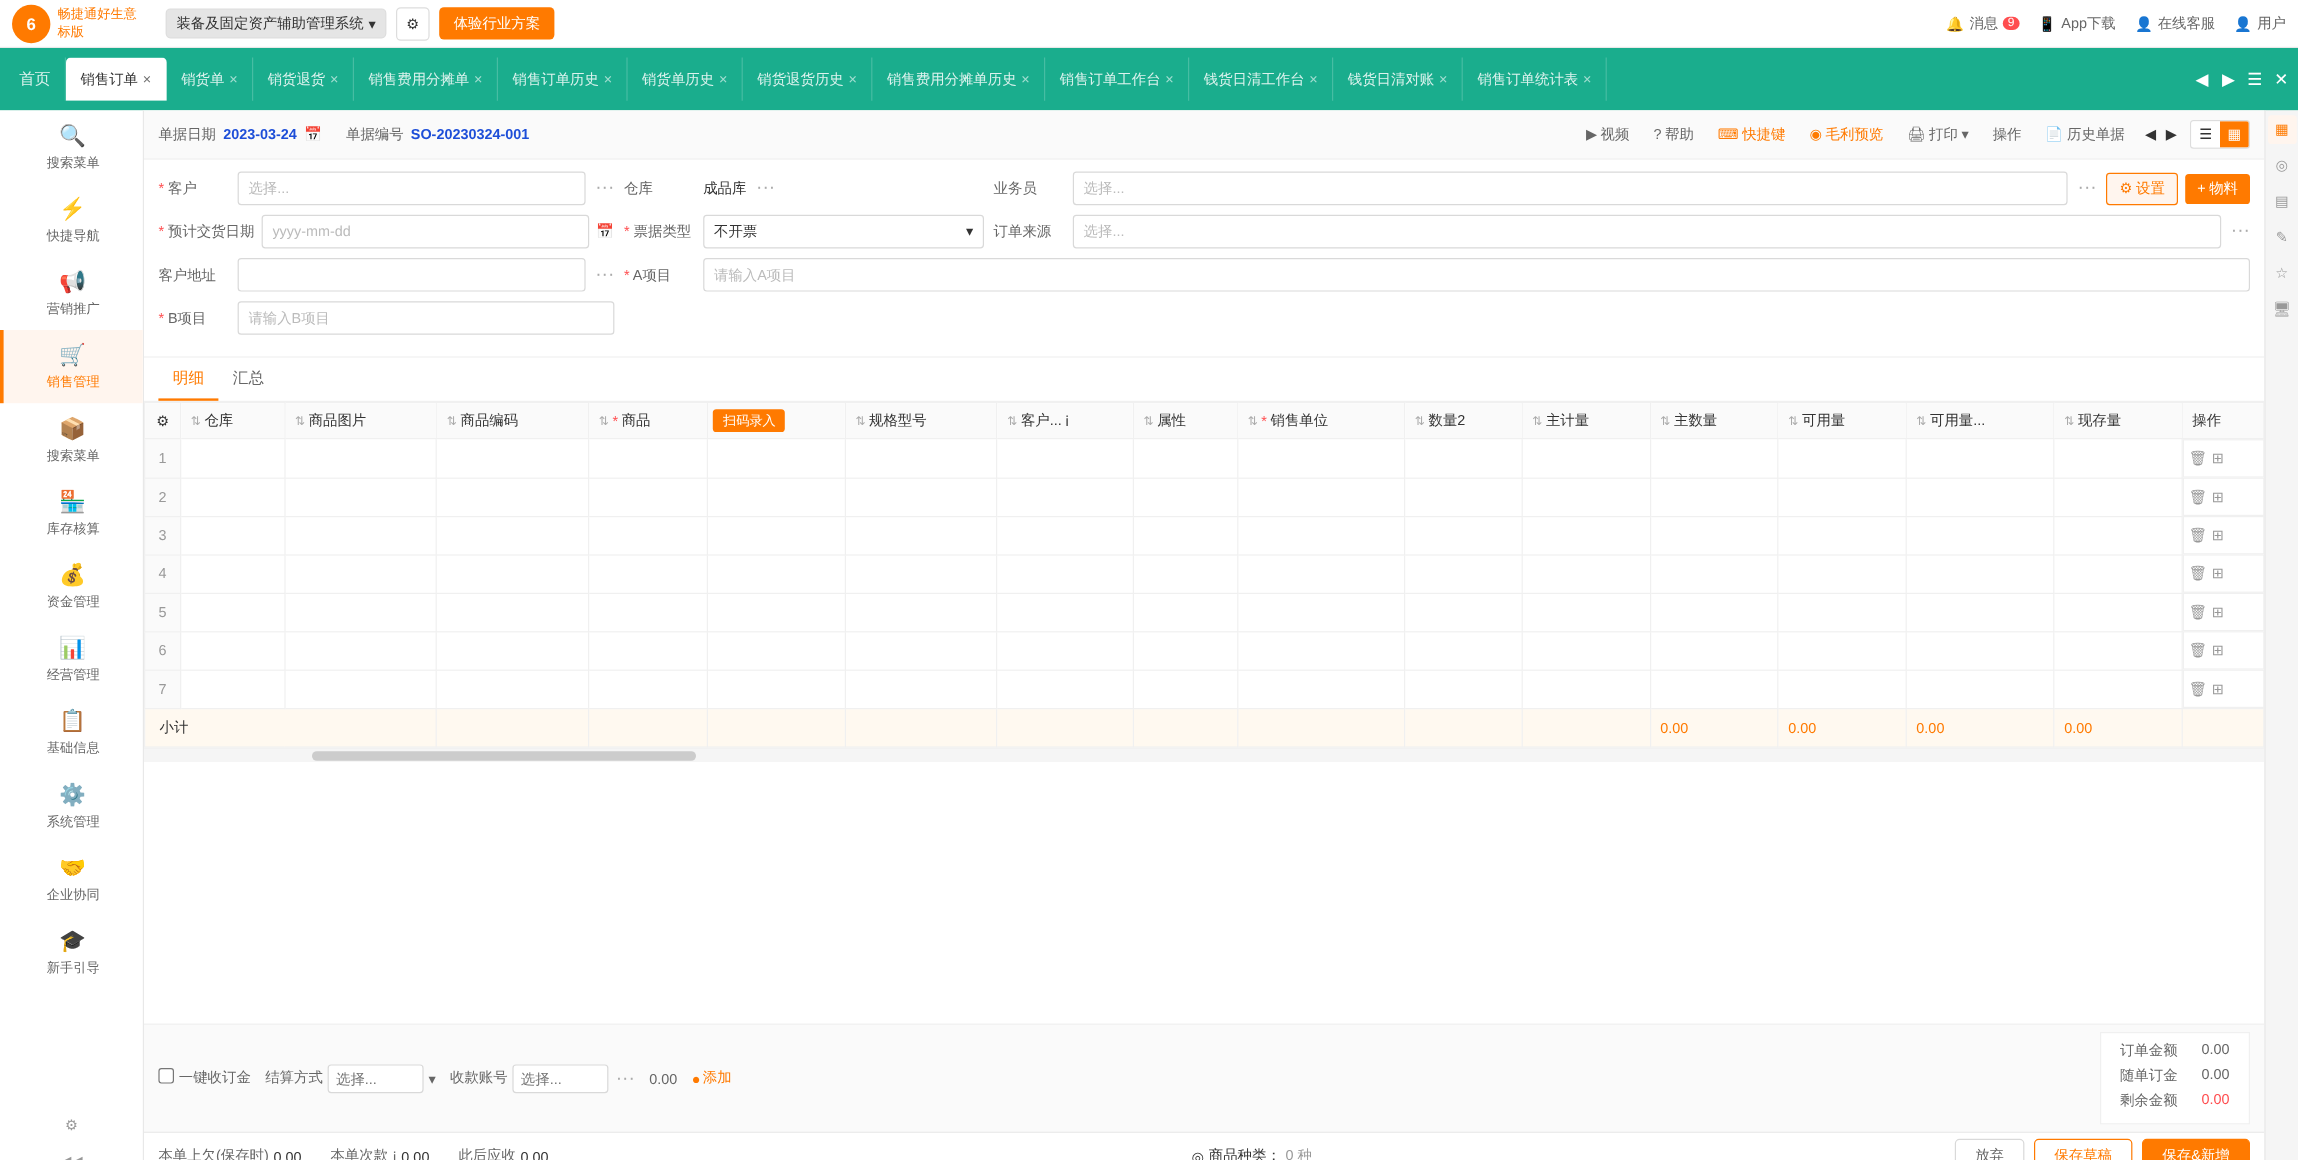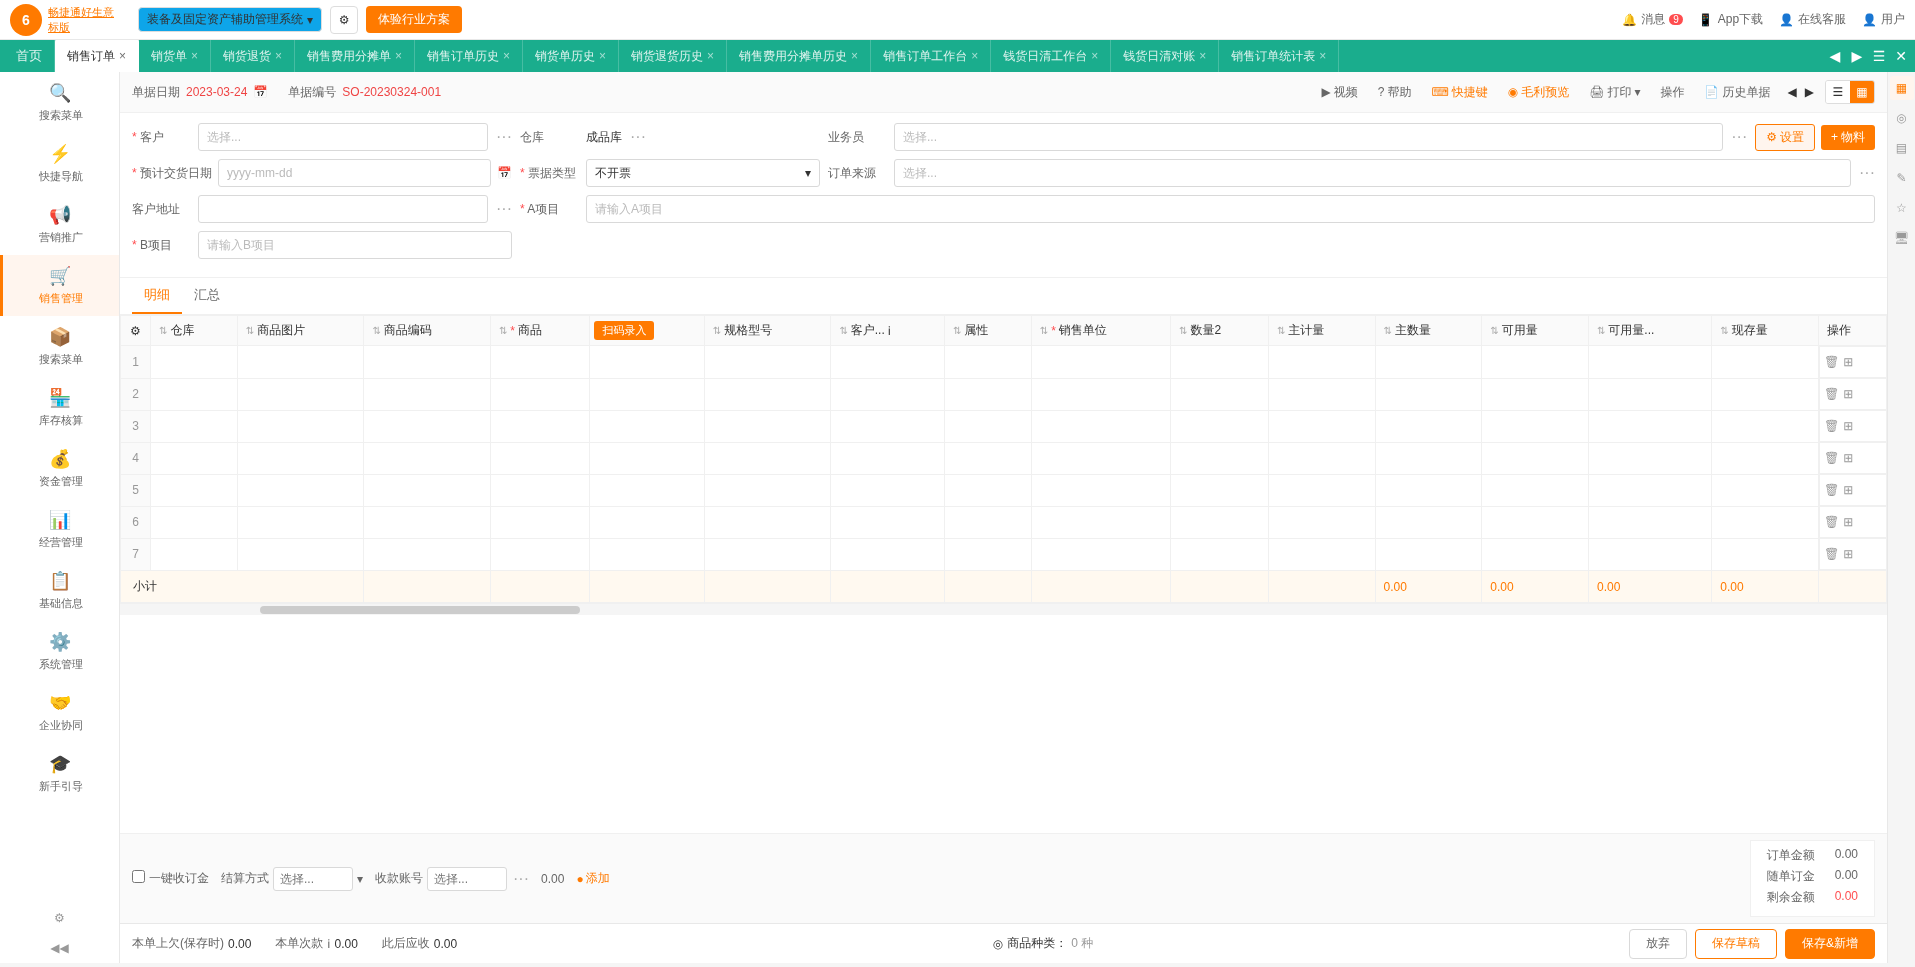--- a/index.html
+++ b/index.html
@@ -3,30 +3,30 @@
   <meta charset="utf-8">
   <style>
     * { box-sizing: border-box; margin: 0; padding: 0; }
     body { font-family: 'Microsoft YaHei', Arial, sans-serif; font-size: 12px; background: #f5f5f5; color: #333; overflow: hidden; }
     
     
     .top-bar { height: 40px; background: #fff; display: flex; align-items: center; padding: 0 10px; border-bottom: 1px solid #e8e8e8; justify-content: space-between; }
     .top-bar-left { display: flex; align-items: center; gap: 8px; }
     .logo-area { display: flex; align-items: center; gap: 6px; width: 120px; }
     .logo-icon { width: 32px; height: 32px; background: #ff7a00; border-radius: 50%; display: flex; align-items: center; justify-content: center; color: #fff; font-size: 14px; font-weight: bold; }
-    .logo-text { font-size: 11px; color: #ff7a00; line-height: 1.3; text-decoration: underline; }
-    .system-selector { display: flex; align-items: center; gap: 4px; border: 1px solid #ddd; border-radius: 4px; padding: 3px 8px; cursor: pointer; background: #0ea5e9; font-size: 12px; color: #333; }
+    .logo-text { font-size: 11px; color: #ff7a00; line-height: 1.3; }
+    .system-selector { display: flex; align-items: center; gap: 4px; border: 1px solid #ddd; border-radius: 4px; padding: 3px 8px; cursor: pointer; background: #e5e5e5; font-size: 12px; color: #333; }
     .gear-btn { width: 28px; height: 28px; border: 1px solid #ddd; border-radius: 4px; display: flex; align-items: center; justify-content: center; cursor: pointer; }
     .industry-btn { background: #ff7a00; color: #fff; border: none; border-radius: 4px; padding: 5px 12px; cursor: pointer; font-size: 12px; }
     .top-bar-right { display: flex; align-items: center; gap: 16px; font-size: 12px; color: #666; }
     .top-right-item { display: flex; align-items: center; gap: 4px; cursor: pointer; }
     .badge { background: #ff4d4f; color: #fff; border-radius: 8px; padding: 0 4px; font-size: 10px; }
 
     
-    .nav-tabs { height: 32px; background: #1aad8d; display: flex; align-items: center; padding: 0 4px; overflow: hidden; }
+    .nav-tabs { height: 52px; background: #1aad8d; display: flex; align-items: center; padding: 0 4px; overflow: hidden; }
     .nav-tab { padding: 0 12px; height: 36px; display: flex; align-items: center; color: rgba(255,255,255,0.85); cursor: pointer; font-size: 12px; white-space: nowrap; border-right: 1px solid rgba(255,255,255,0.2); }
     .nav-tab.active { background: #fff; color: #333; border-radius: 4px 4px 0 0; }
     .nav-tab.home { font-size: 13px; }
     .nav-tab-close { margin-left: 4px; opacity: 0.7; }
     .nav-arrows { display: flex; align-items: center; gap: 2px; margin-left: auto; }
     .nav-arrow { width: 20px; height: 20px; display: flex; align-items: center; justify-content: center; color: #fff; cursor: pointer; font-size: 14px; }
 
     
     .layout { display: flex; height: calc(100vh - 76px); }
 
@@ -38,21 +38,21 @@
     .sidebar-bottom { margin-top: auto; display: flex; flex-direction: column; }
     .sidebar-bottom-item { display: flex; align-items: center; justify-content: center; padding: 8px; cursor: pointer; color: #999; }
 
     
     .main-content { flex: 1; overflow: auto; background: #fff; display: flex; flex-direction: column; }
 
     
     .form-header { padding: 8px 12px; display: flex; align-items: center; gap: 20px; border-bottom: 1px solid #f0f0f0; background: #fafafa; }
     .form-header-item { display: flex; align-items: center; gap: 6px; font-size: 12px; }
     .form-header-label { color: #666; }
-    .form-header-value { color: #ef4444; font-weight: 400; }
+    .form-header-value { color: #1d4ed8; font-weight: 700; }
     .form-header-actions { margin-left: auto; display: flex; align-items: center; gap: 8px; }
     .header-action-btn { display: flex; align-items: center; gap: 3px; font-size: 12px; color: #666; cursor: pointer; padding: 2px 6px; border-radius: 3px; }
     .header-action-btn.orange { color: #ff7a00; }
     .icon-btn-group { display: flex; align-items: center; gap: 2px; }
     .view-toggle { display: flex; border: 1px solid #ddd; border-radius: 3px; overflow: hidden; }
     .view-toggle-btn { width: 24px; height: 22px; display: flex; align-items: center; justify-content: center; cursor: pointer; background: #fff; }
     .view-toggle-btn.active { background: #ff7a00; color: #fff; }
 
     
     .form-section { padding: 10px 12px; border-bottom: 1px solid #f0f0f0; }

